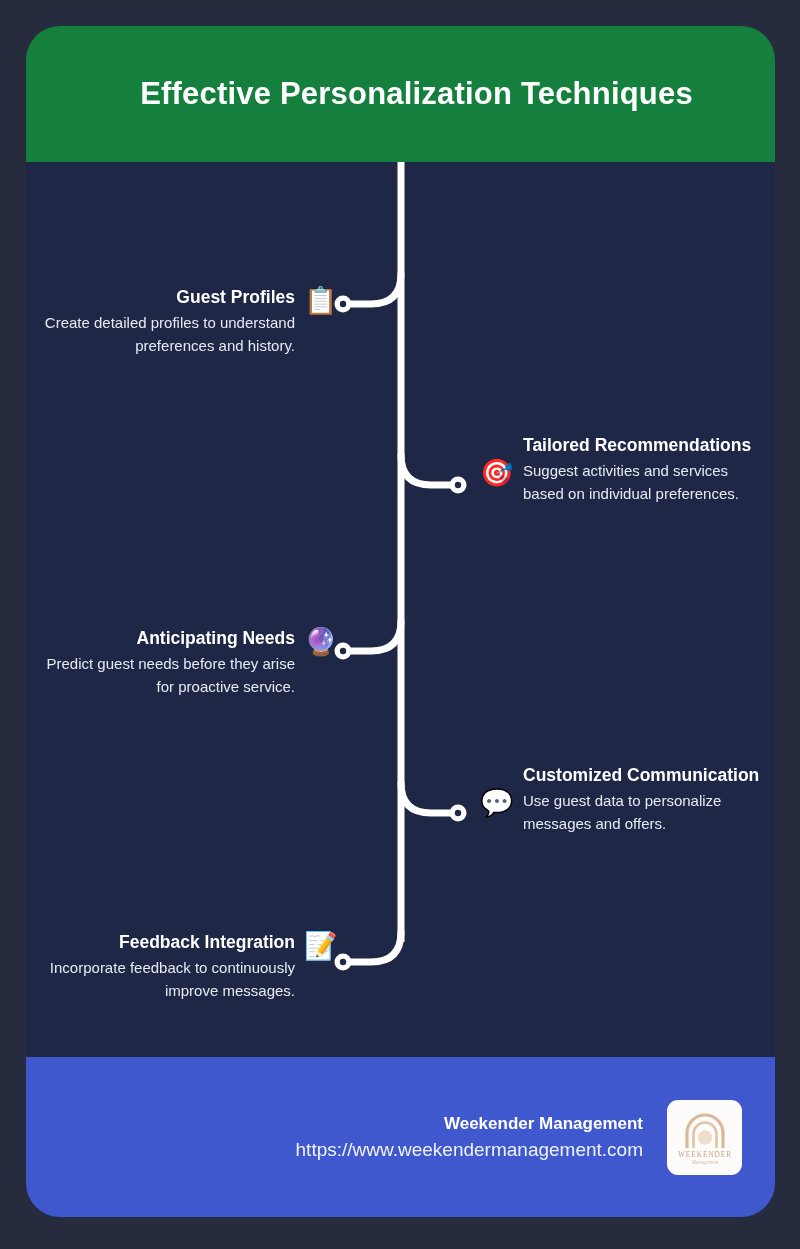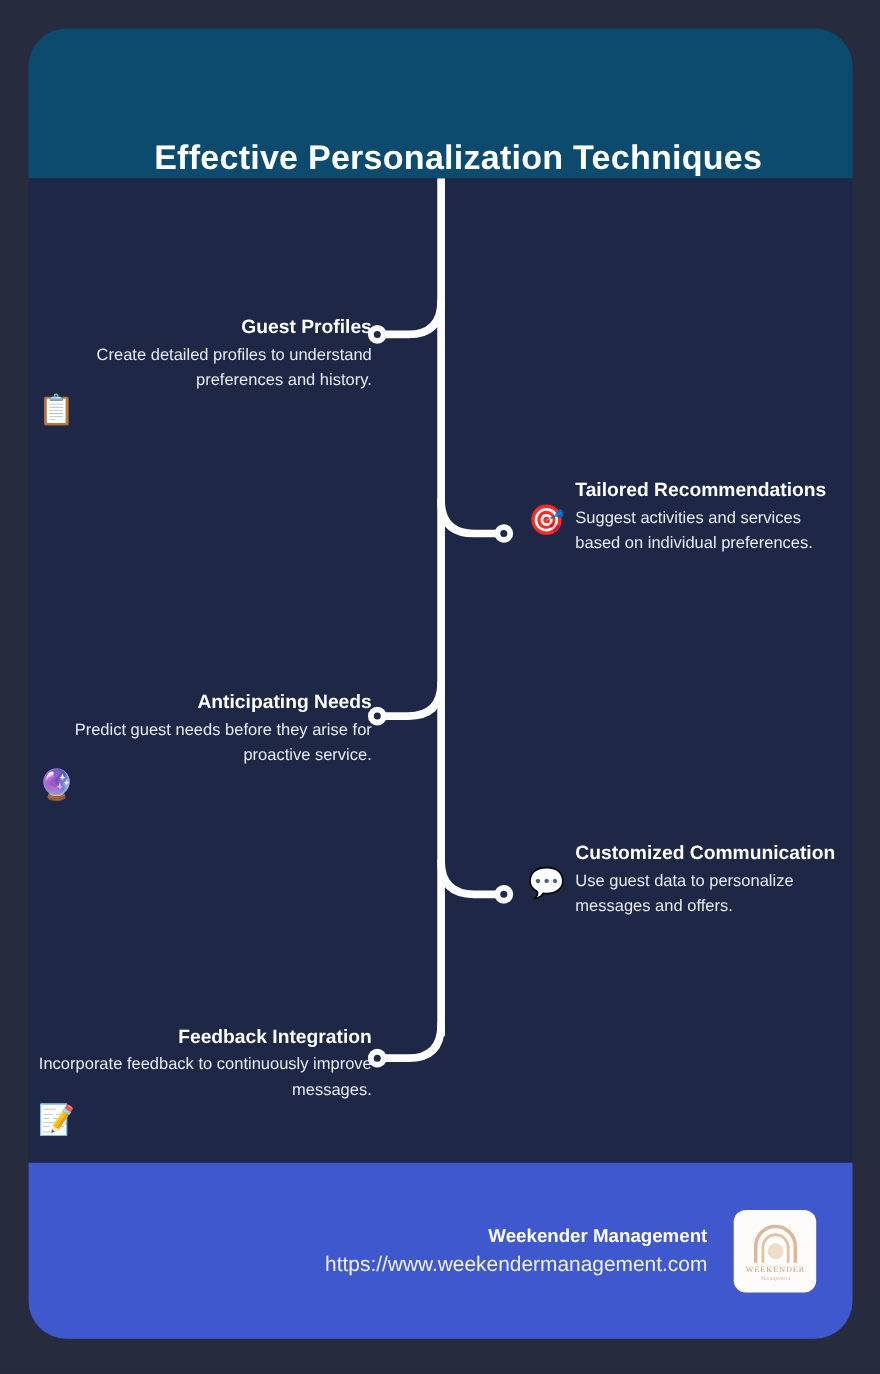--- a/index.html
+++ b/index.html
@@ -21,24 +21,24 @@
     height: 1172px;
   }
 
   
   .header {
     position: absolute;
     left: 0;
     top: 0;
     width: 749px;
     height: 136px;
-    background: #0c4a6e;
+    background: #15803d;
     border-radius: 34px 34px 0 0;
     display: flex;
-    align-items: flex-end;
+    align-items: center;
     justify-content: center;
     padding-left: 32px;
   }
   .header-title {
     color: #ffffff;
     font-size: 31px;
     font-weight: bold;
     letter-spacing: 0.2px;
     text-align: center;
     padding: 0 30px;
@@ -66,21 +66,20 @@
   
   .item {
     position: absolute;
     display: flex;
     align-items: flex-start;
   }
 
   .item.left {
     left: 0;
     width: 312px;
-    flex-direction: column;
     justify-content: flex-end;
   }
   .item.right {
     left: 454px;
     width: 295px;
     flex-direction: row;
     justify-content: flex-start;
   }
 
   .item-text { display: flex; flex-direction: column; }

